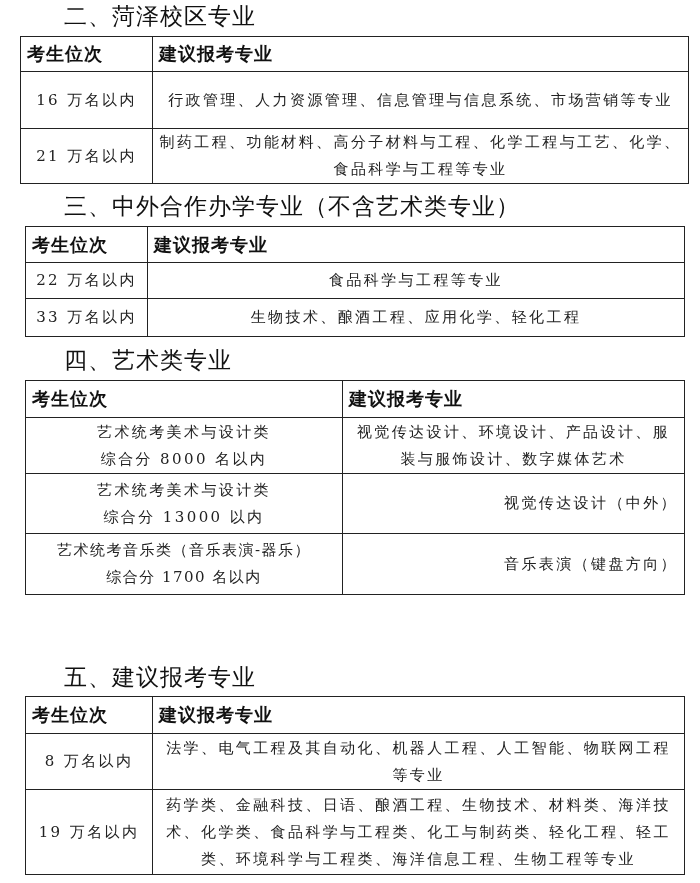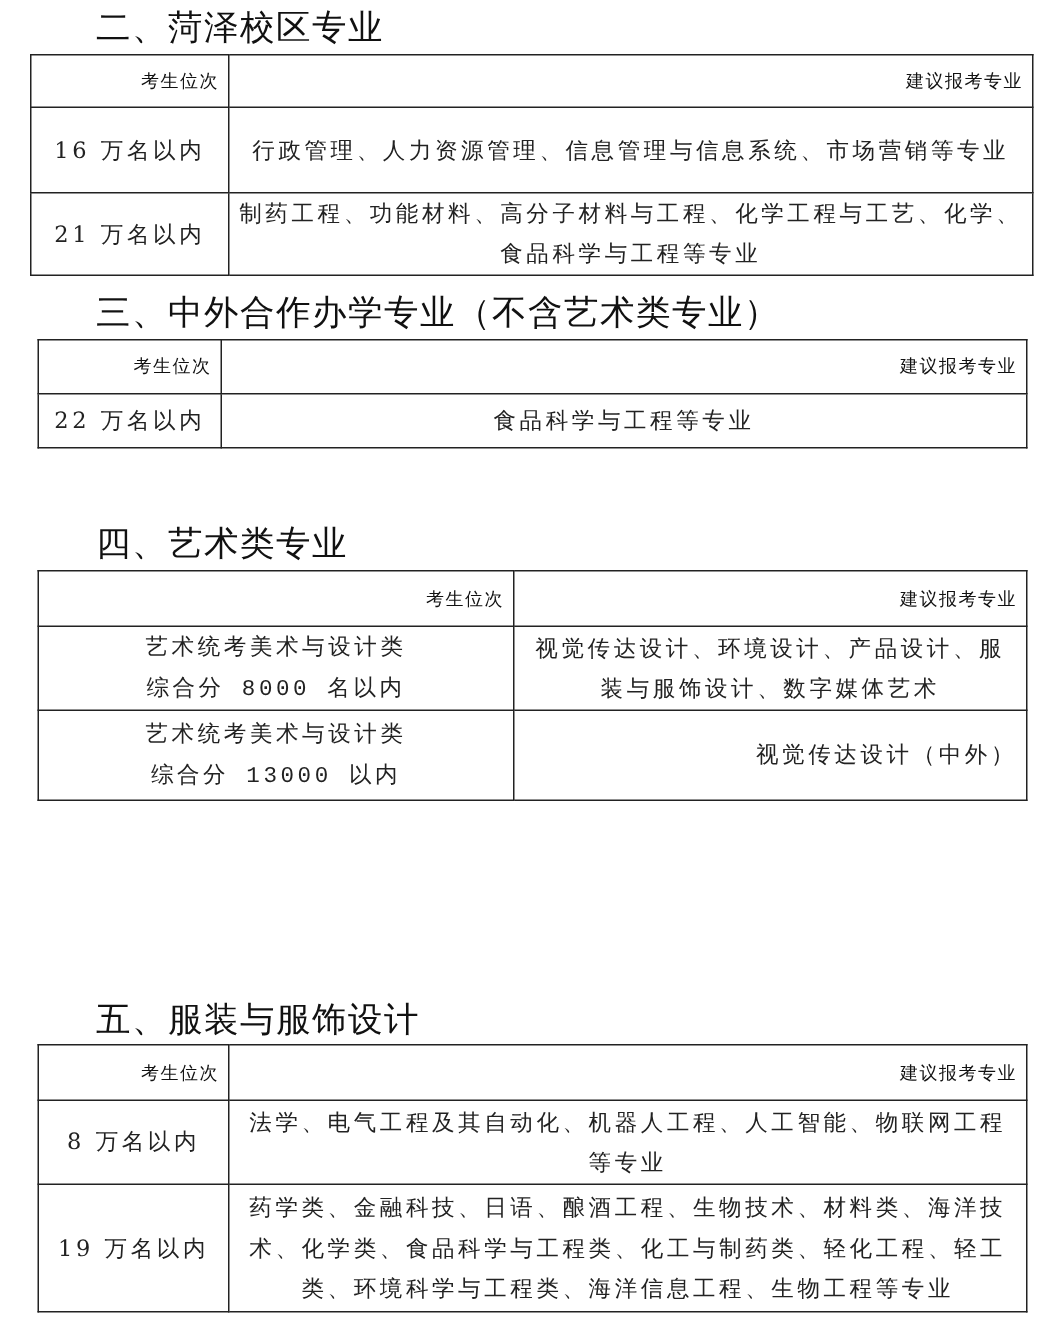--- a/index.html
+++ b/index.html
@@ -1,28 +1,28 @@
 <!DOCTYPE html>
 <html><head>
 <meta charset="utf-8">
 <style>
   html, body { margin: 0; padding: 0; background: #ffffff; }
   body { width: 700px; height: 883px; position: relative; overflow: hidden;
          font-family: "DejaVu Serif", "Liberation Serif", serif; color: #1a1a1a; }
-  .section-title { position: absolute; left: 64px; font-family: Liberation Sans, sans-serif;
+  .section-title { position: absolute; left: 64px; font-family: Liberation Mono, monospace;
                    font-size: 23px; color: #111; letter-spacing: 1px; white-space: nowrap; line-height: 30px; }
   table.plan { position: absolute; border-collapse: collapse; table-layout: fixed; }
   table.plan td, table.plan th { border: 1.5px solid #222; padding: 0 6px; vertical-align: middle; }
-  table.plan th { font-family: "DejaVu Sans", "Liberation Sans", sans-serif; font-weight: normal;
-                  font-size: 12px; text-align: right; color: #111; letter-spacing: 1px; }
+  table.plan th { font-family: "DejaVu Sans", "Liberation Sans", sans-serif; font-weight: bold;
+                  font-size: 18px; text-align: left; color: #111; letter-spacing: 1px; }
   table.plan td { font-size: 15px; line-height: 27px; letter-spacing: 2.4px; color: #222; }
   td.rank { text-align: center; letter-spacing: 3px; }
   td.major { text-align: center; }
   td.center { text-align: right; }
-  td.rank .line { display: block; line-height: 27px; font-family: Liberation Mono, monospace; }
+  td.rank .line { display: block; line-height: 27px; }
 </style>
 </head>
 <body>
 
 <div class="section-title" style="top:3px;">二、菏泽校区专业</div>
 <table class="plan" style="left:20px; top:36px; width:669px;">
   <colgroup>
       <col style="width:132px">
       <col>
     </colgroup>
@@ -50,20 +50,24 @@
     </colgroup>
   <tbody>
       <tr style="height:36px">
     <th>考生位次</th>
     <th>建议报考专业</th>
   </tr>
   <tr style="height:36px">
     <td class="rank">22 万名以内</td>
     <td class="major">食品科学与工程等专业</td>
   </tr>
+  <tr style="height:38px">
+    <td class="rank">33 万名以内</td>
+    <td class="major">生物技术、酿酒工程、应用化学、轻化工程</td>
+  </tr>
 </tbody>
   </table>
 
 <div class="section-title" style="top:347px;">四、艺术类专业</div>
 <table class="plan" style="left:25px; top:380px; width:660px;">
   <colgroup>
       <col style="width:317px">
       <col>
     </colgroup>
   <tbody>
@@ -78,24 +82,31 @@
     </td>
     <td class="major">视觉传达设计、环境设计、产品设计、服装与服饰设计、数字媒体艺术</td>
   </tr>
   <tr style="height:60px">
     <td class="rank">
       <span class="line">艺术统考美术与设计类</span>
       <span class="line">综合分 13000 以内</span>
     </td>
     <td class="center">视觉传达设计（中外）</td>
   </tr>
+  <tr style="height:61px">
+    <td class="rank" style="letter-spacing:1.5px;">
+      <span class="line">艺术统考音乐类（音乐表演-器乐）</span>
+      <span class="line">综合分 1700 名以内</span>
+    </td>
+    <td class="center">音乐表演（键盘方向）</td>
+  </tr>
 </tbody>
   </table>
 
-<div class="section-title" style="top:664px;">五、服装与服饰设计</div>
+<div class="section-title" style="top:664px;">五、建议报考专业</div>
 <table class="plan" style="left:25px; top:696px; width:660px;">
   <colgroup>
       <col style="width:127px">
       <col>
     </colgroup>
   <tbody>
       <tr style="height:37px">
     <th>考生位次</th>
     <th>建议报考专业</th>
   </tr>

